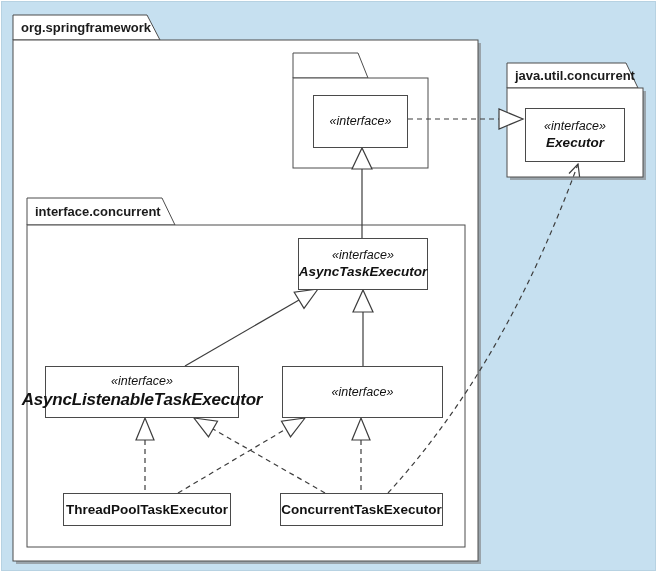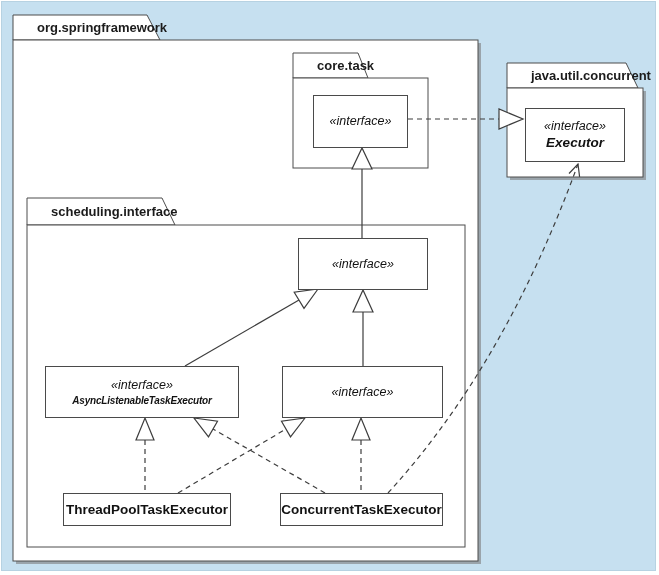--- a/index.html
+++ b/index.html
@@ -7,30 +7,30 @@
     position:relative;width:659px;height:575px;background:#ffffff;
     font-family:"Liberation Sans",sans-serif;overflow:hidden;
   }
   .panel{
     position:absolute;left:1px;top:1px;width:653px;height:568px;
     background:#c6e0f0;border:1px solid #b7d2e2;
   }
   svg.layer{position:absolute;left:0;top:0;}
   .pkg-label{
     position:absolute;font-weight:bold;font-size:13px;color:#1b1b1b;
-    padding-left:24px;white-space:nowrap;display:flex;align-items:center;
+    padding-left:8px;white-space:nowrap;display:flex;align-items:center;
   }
   .node{
     position:absolute;background:#ffffff;border:1px solid #4a4a4a;
     display:flex;flex-direction:column;align-items:center;justify-content:center;
     text-align:center;color:#121212;line-height:1.3;white-space:nowrap;
   }
   .node .stereo{font-style:italic;font-weight:400;font-size:12.5px;}
   .node .iname{font-style:italic;font-weight:700;font-size:13.5px;}
-  .node.longname .iname{font-size:10px;letter-spacing:-0.2px;}
+  .node.longname .iname{font-size:17px;letter-spacing:-0.2px;}
   .node.cls{font-weight:700;font-size:13.5px;}
 </style>
 </head>
 <body>
 
 <div class="page">
   <div class="panel"></div>
 
   <svg class="layer" width="659" height="575" viewBox="0 0 659 575">
 
@@ -100,35 +100,35 @@
       </g>
 
       <g>
         <path d="M388,493 Q505,365 578,164" stroke-dasharray="5,4"></path>
         <polyline points="569,173.5 578,164 579.6,176.9"></polyline>
       </g>
     </g>
   </svg>
 
   <div class="pkg-label" style="left:13px;top:15px;height:25px;">org.springframework</div>
-  <div class="pkg-label" style="left:293px;top:53px;height:25px;">core.task</div>
   <div class="pkg-label" style="left:507px;top:63px;height:25px;">java.util.concurrent</div>
-  <div class="pkg-label" style="left:27px;top:198px;height:27px;">scheduling.interface</div>
+  <div class="pkg-label" style="left:27px;top:198px;height:27px;">interface.concurrent</div>
 
   <div class="node" style="left:313px;top:95px;width:93px;height:51px;">
     <span class="stereo">«interface»</span>
   </div>
 
   <div class="node" style="left:525px;top:108px;width:98px;height:52px;">
     <span class="stereo">«interface»</span>
     <span class="iname">Executor</span>
   </div>
 
   <div class="node" style="left:298px;top:238px;width:128px;height:50px;">
     <span class="stereo">«interface»</span>
+    <span class="iname">AsyncTaskExecutor</span>
   </div>
 
   <div class="node longname" style="left:45px;top:366px;width:192px;height:50px;">
     <span class="stereo">«interface»</span>
     <span class="iname">AsyncListenableTaskExecutor</span>
   </div>
 
   <div class="node" style="left:282px;top:366px;width:159px;height:50px;">
     <span class="stereo">«interface»</span>
   </div>

